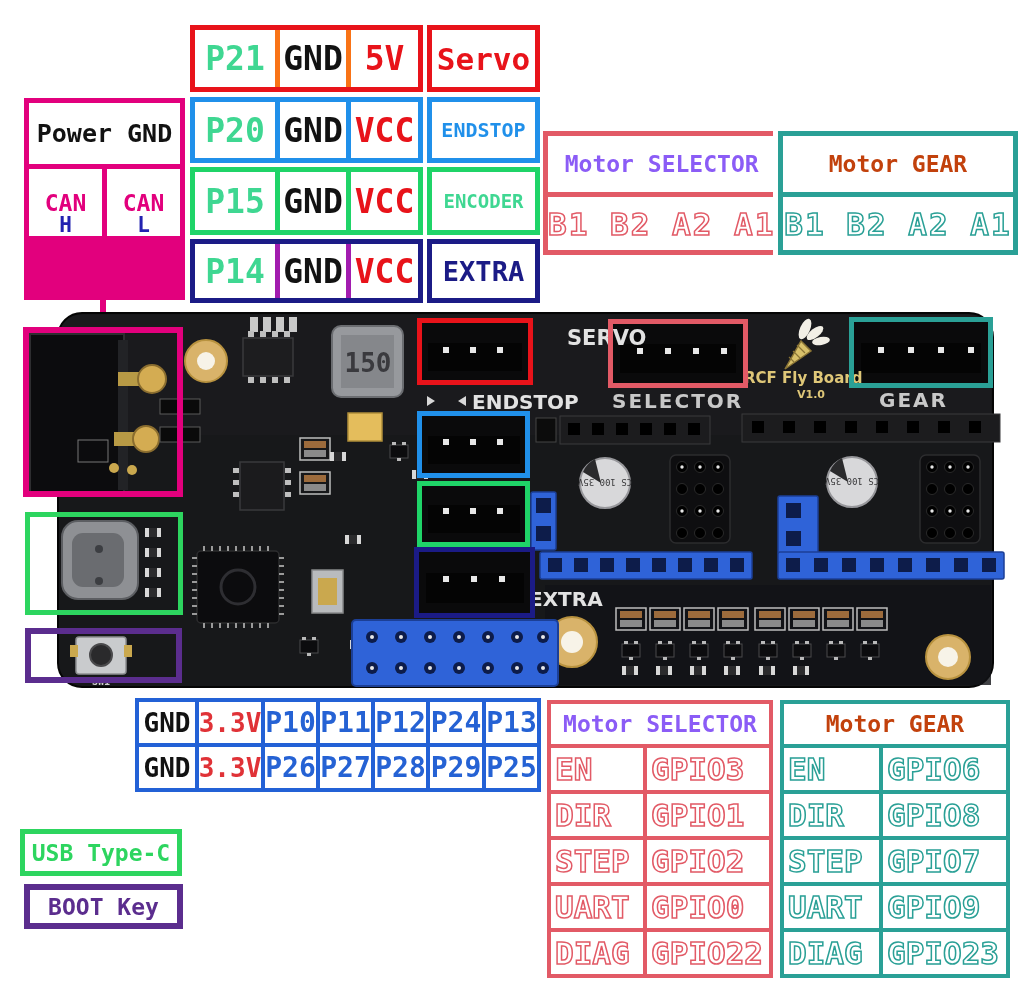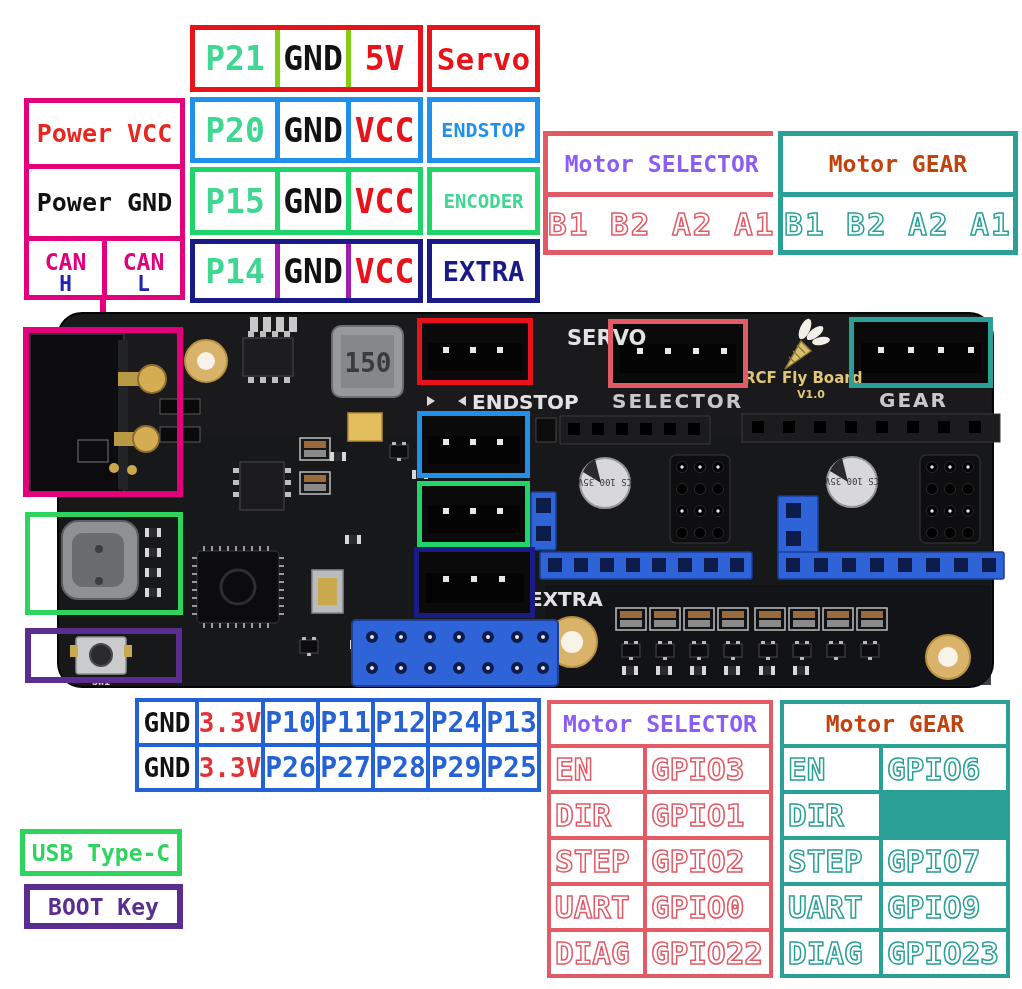--- a/index.html
+++ b/index.html
@@ -17,21 +17,21 @@
   .can-top{color:#e2007d;font-size:23px;font-weight:bold;}
   .can-bot{color:#2222b0;font-size:21px;font-weight:bold;}
   .t-red{color:#e8251f;font-size:25px;}
   .t-black{color:#121212;font-size:25px;}
   
   .pin-row{display:grid;grid-template-columns:80px 66px 67px;gap:5px;}
   .pin-row .cell{font-size:33px;}
   .c-mint{color:#3fd792;}
   .c-gnd{color:#121212;}
   .c-pwr{color:#e8131a;}
-  .b-red{border:5px solid #e8131a;background:#84cc16;}
+  .b-red{border:5px solid #e8131a;background:#f97316;}
   .b-blue{border:5px solid #2090ea;background:#2090ea;}
   .b-green{border:5px solid #1fd468;background:#1fd468;}
   .b-navy{border:5px solid #1b1b86;background:#a21caf;}
   .tagbox{display:flex;align-items:center;justify-content:center;background:#fff;font-weight:bold;}
   
   .motor-top{display:grid;grid-template-rows:56px 53px;gap:5px;}
   .motor-top .title{font-size:23px;font-weight:bold;}
   .motor-top .pins{font-size:31px;letter-spacing:2px;}
   .sel{color:#8b5cf6;}
   .gearc{color:#c2410c;}
@@ -65,21 +65,20 @@
   .boot-l{border:6px solid #5b2d8e;color:#5b2d8e;}
   
   .hl{position:absolute;box-sizing:border-box;pointer-events:none;background:transparent;}
 </style>
 </head>
 <body>
 
 <div class="canvas">
 
   <div class="abs power-table" style="left:24px;top:98px;width:161px;height:202px;">
-    <div class="cell t-red">Power VCC</div>
     <div class="cell t-black">Power GND</div>
     <div class="can-row">
       <div class="can-cell">
         <span class="can-top">CAN</span>
         <span class="can-bot">H</span>
       </div>
       <div class="can-cell">
         <span class="can-top">CAN</span>
         <span class="can-bot">L</span>
       </div>
@@ -552,20 +551,21 @@
   </div>
 
   <div class="abs motor-bottom mbgear" style="left:780px;top:700px;width:230px;height:278px;">
     <div class="cell title gearc">Motor GEAR</div>
     <div class="mb-row">
         <div class="cell gearc hollow">EN</div>
         <div class="cell gearc hollow">GPIO6</div>
       </div>
     <div class="mb-row">
         <div class="cell gearc hollow">DIR</div>
+        <div class="cell gearc hollow">GPIO8</div>
       </div>
     <div class="mb-row">
         <div class="cell gearc hollow">STEP</div>
         <div class="cell gearc hollow">GPIO7</div>
       </div>
     <div class="mb-row">
         <div class="cell gearc hollow">UART</div>
         <div class="cell gearc hollow">GPIO9</div>
       </div>
     <div class="mb-row">

